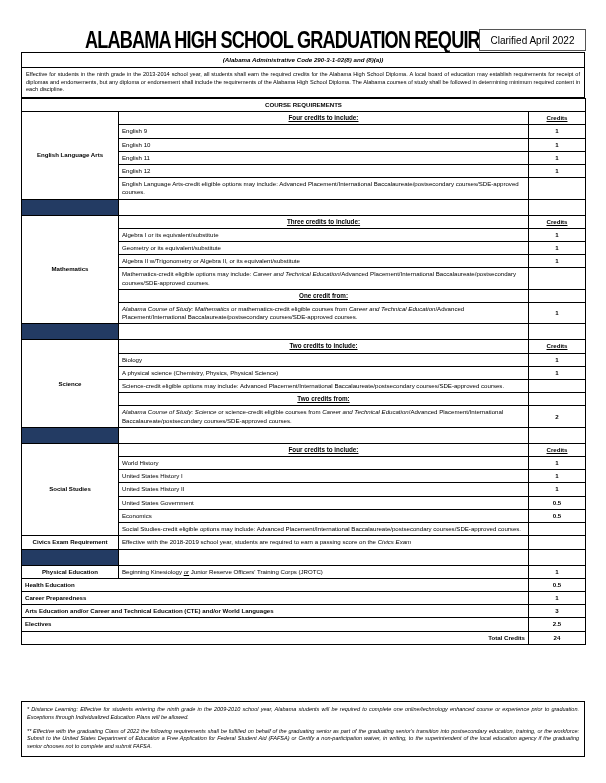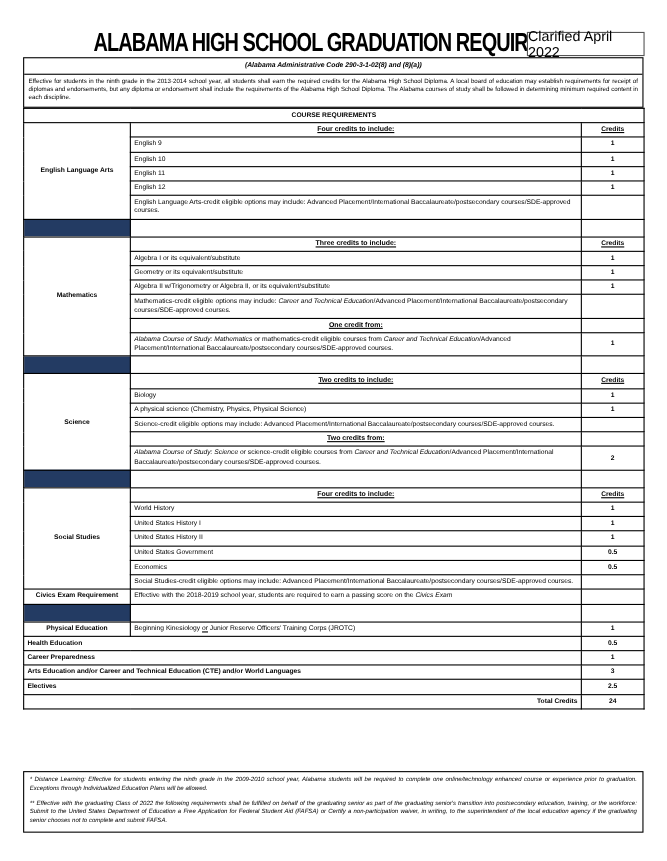--- a/index.html
+++ b/index.html
@@ -25,21 +25,21 @@
     letter-spacing:-0.9px;
     transform:scaleX(0.93) scaleY(1.22);
     transform-origin:center top;
     white-space:nowrap;
     line-height:20px;
   }
   .clarified{
     position:absolute;left:458px;top:2px;width:105px;height:20px;
     border:1px solid #555;
     display:flex;align-items:center;justify-content:center;
-    font-size:13px;
+    font-size:10px;
     background:#fff;
   }
 
   
   .introbox{
     position:absolute;left:21px;top:52px;width:564px;
     border:1px solid #000;
     box-sizing:border-box;
     background:#fff;
   }

